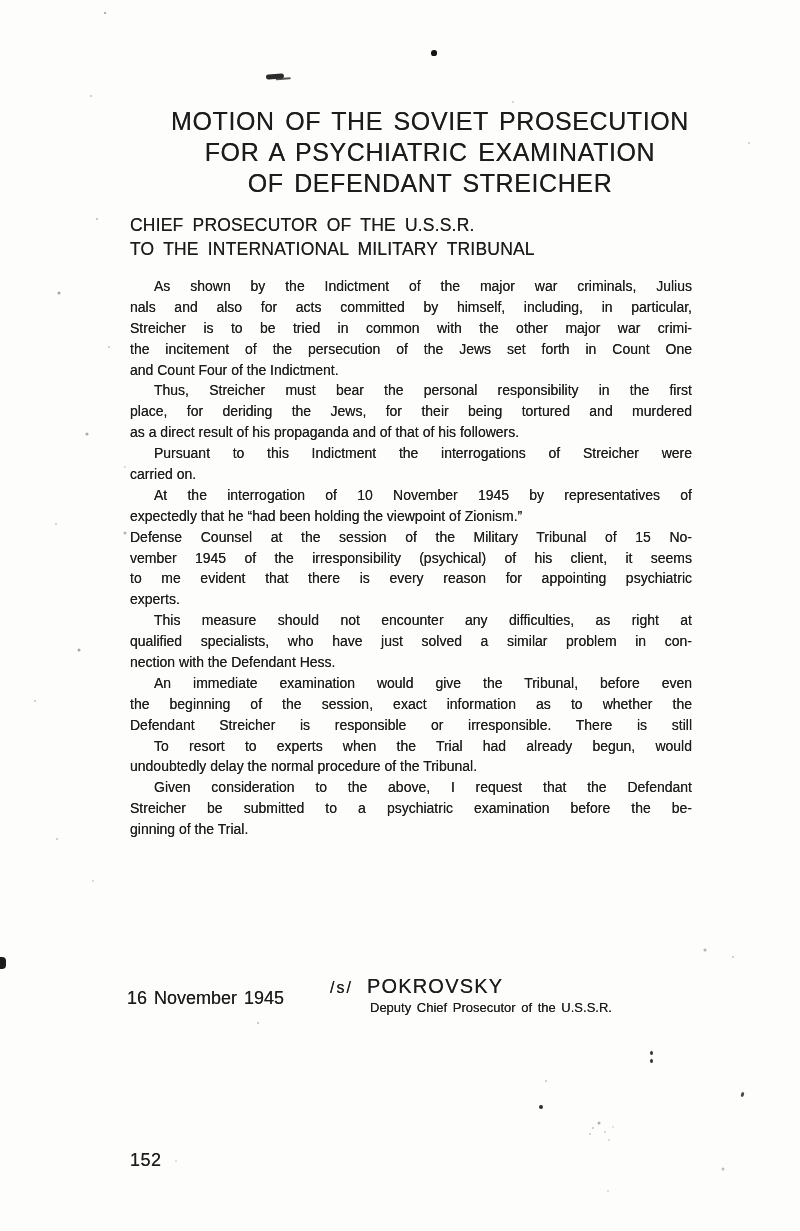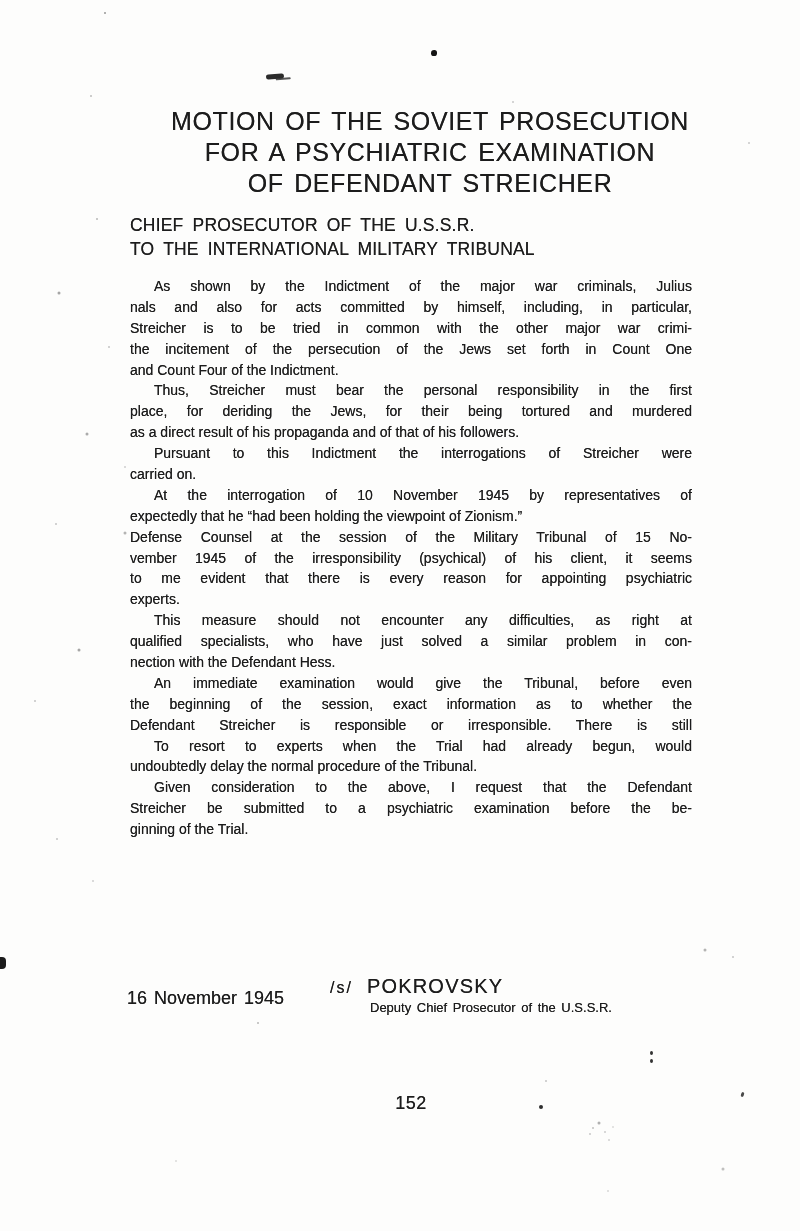--- a/index.html
+++ b/index.html
@@ -96,23 +96,23 @@
     left: 127px;
     top: 988px;
     font-size: 18px;
     word-spacing: 2px;
   }
 
   
   .page-number {
     position: absolute;
     left: 130px;
-    top: 1093px;
+    top: 1150px;
     width: 562px;
-    text-align: center;
+    text-align: left;
     font-size: 18px;
     letter-spacing: 0.5px;
   }
 
   
   .artifact { position: absolute; }
   .a-top-dot {
     left: 431px; top: 50px; width: 6px; height: 6px;
     background: #141414; border-radius: 55% 45% 50% 50%;
   }

